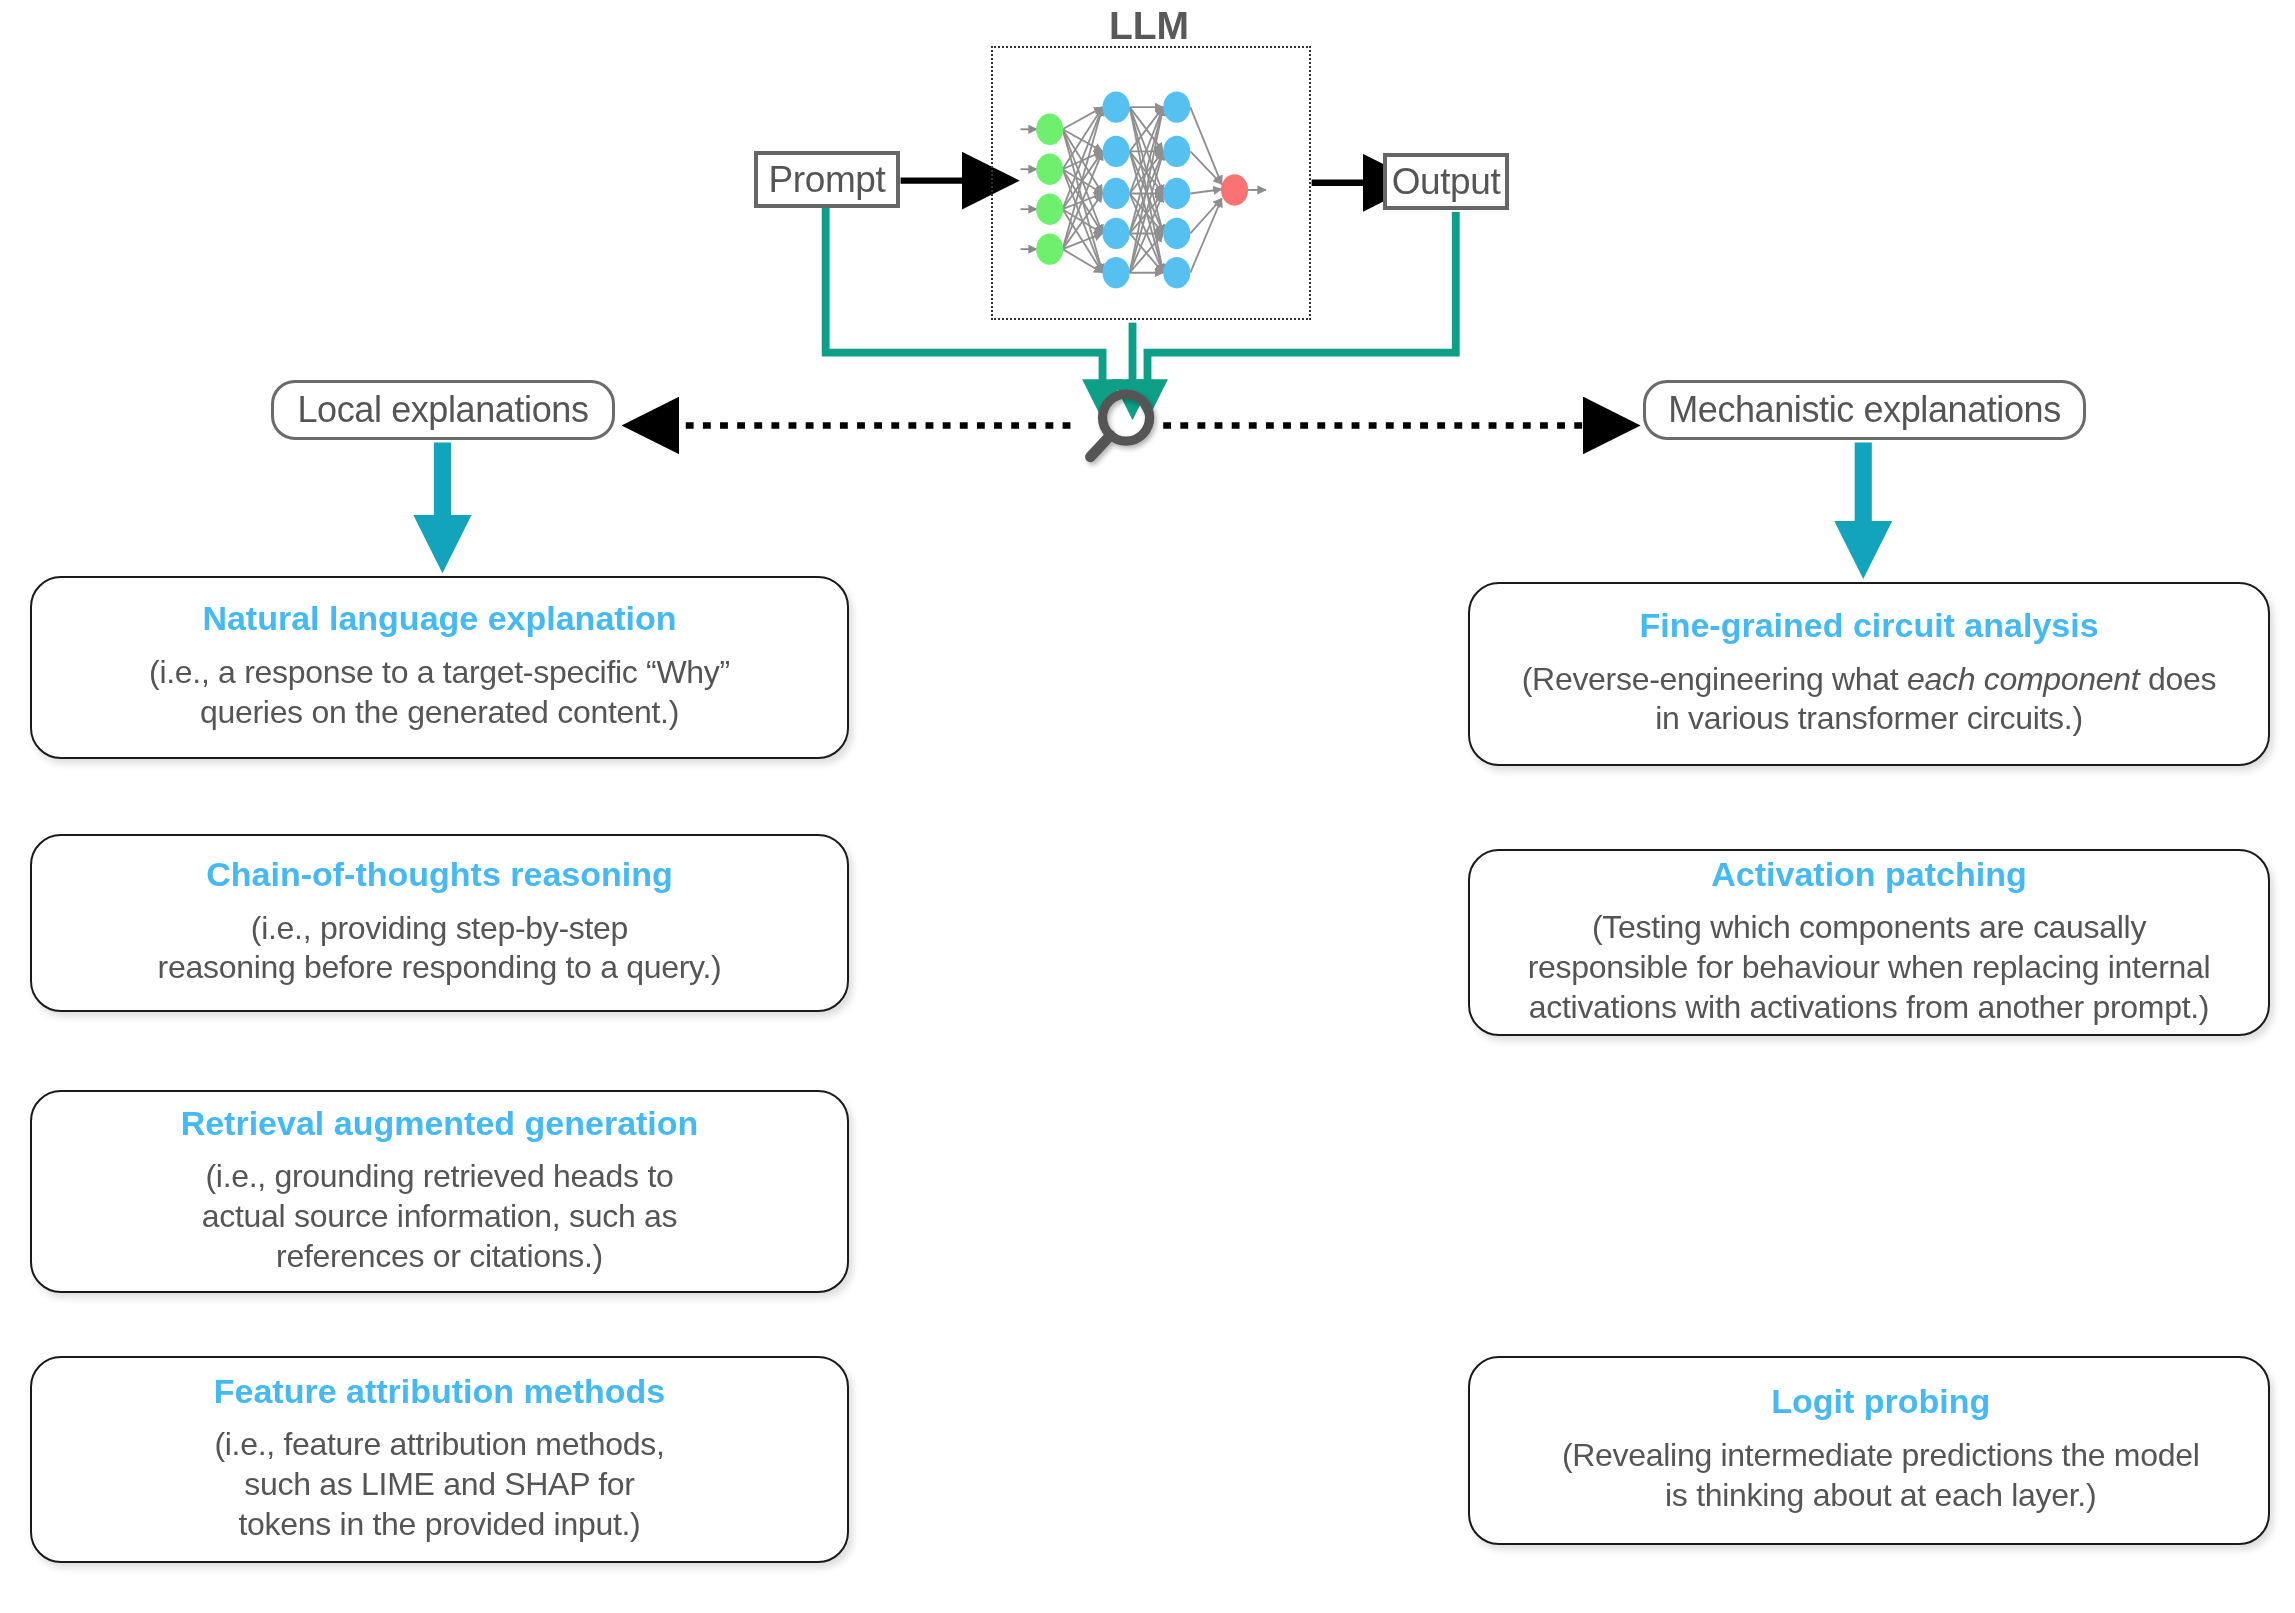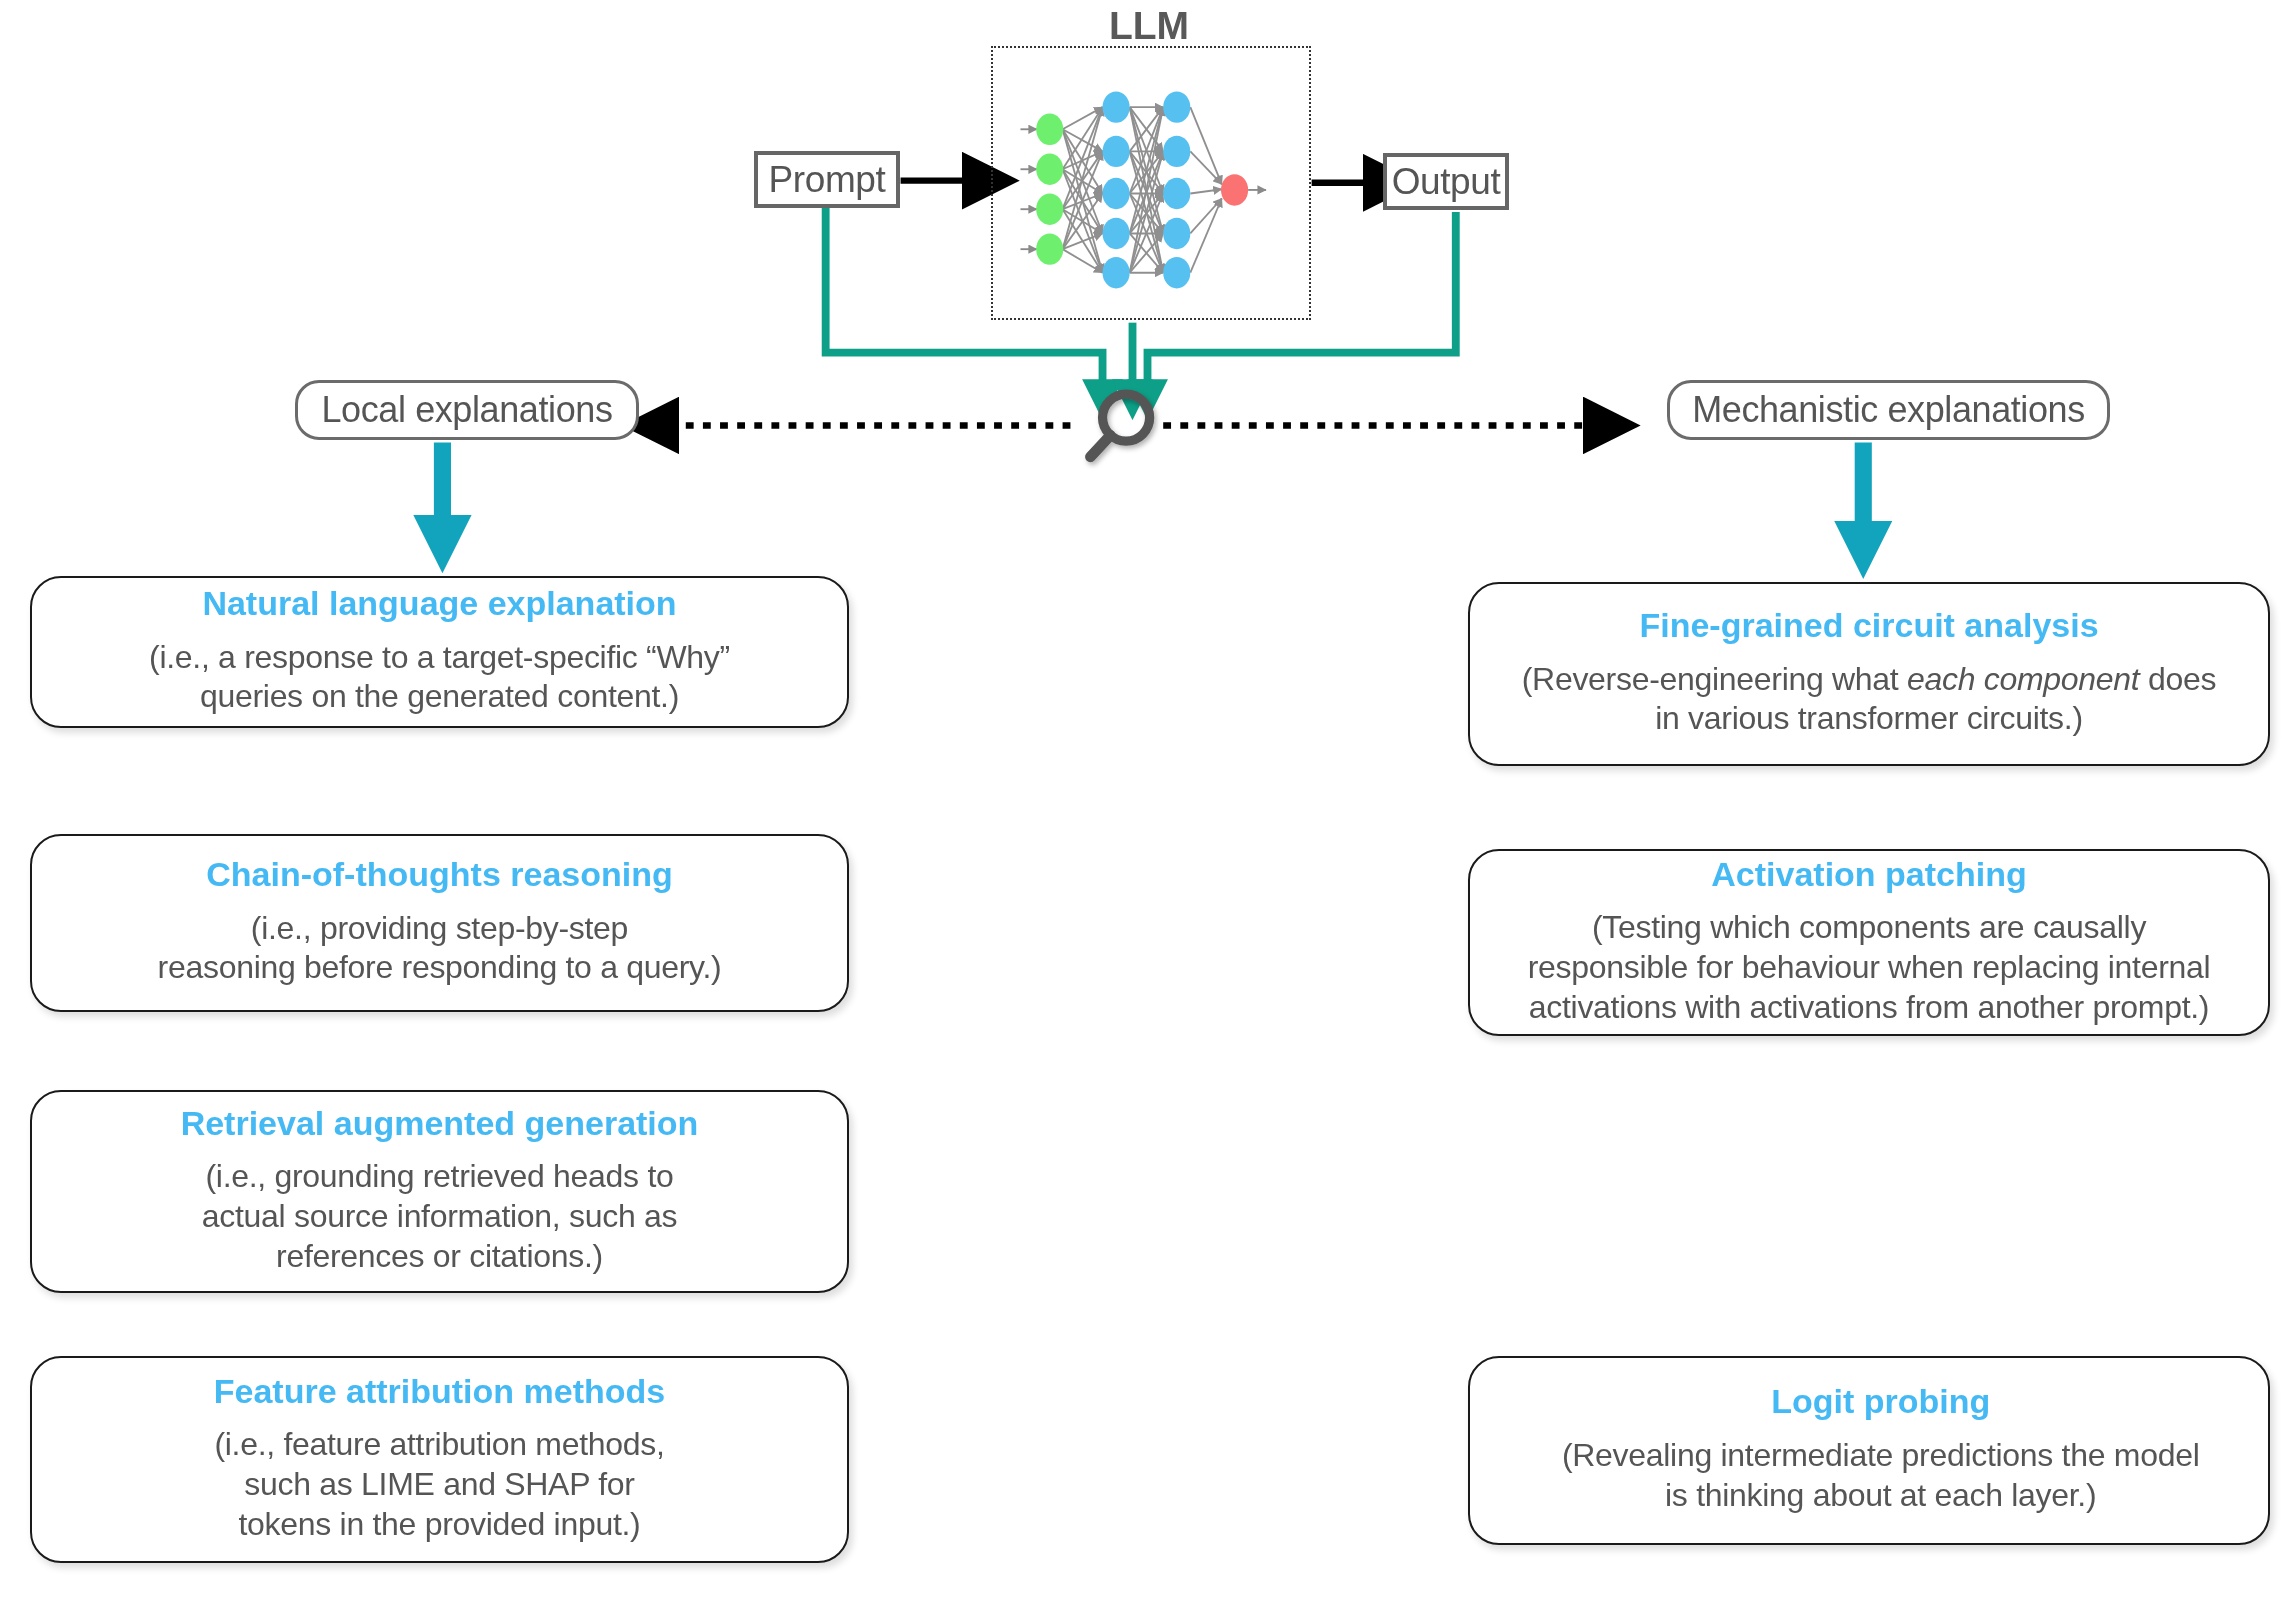--- a/index.html
+++ b/index.html
@@ -76,21 +76,20 @@
     border: 3.6px solid #6b6b6b;
     border-radius: 24px;
     background: #ffffff;
     display: flex;
     align-items: center;
     justify-content: center;
     font-size: 36px;
     color: #555555;
     letter-spacing: -0.4px;
     padding: 0 13px;
-    margin-left: 24px;
   }
   #pill-local { left: 271px; top: 380px; width: 344px; height: 60px; }
   #pill-mech  { left: 1643px; top: 380px; width: 443px; height: 60px; }
 
   
   .card {
     position: absolute;
     box-sizing: border-box;
     border: 2.9px solid #1a1a1a;
     border-radius: 31px;
@@ -114,21 +113,21 @@
   .card-desc {
     font-size: 32px;
     color: #555555;
     text-align: center;
     line-height: 1.24;
     letter-spacing: -0.3px;
   }
   .card-desc i { font-style: italic; }
 
   
-  #card-l0 { left: 30px;  top: 576px;  width: 819px; height: 152px; }
+  #card-l0 { left: 30px;  top: 576px;  width: 819px; height: 183px; }
   #card-l1 { left: 30px;  top: 834px; width: 819px; height: 178px; }
   #card-l2 { left: 30px;  top: 1090px; width: 819px; height: 203px; }
   #card-l3 { left: 30px;  top: 1356px; width: 819px; height: 207px; }
   
   #card-r0 { left: 1468px; top: 582px;  width: 802px; height: 184px; }
   #card-r1 { left: 1468px; top: 830px; width: 802px; height: 187px; margin-top: 19px; }
   #card-r2 { left: 1468px; top: 1091px; width: 802px; height: 191px; }
   #card-r3 { left: 1468px; top: 1356px; width: 802px; height: 189px; padding-left: 42px; }
 
   

